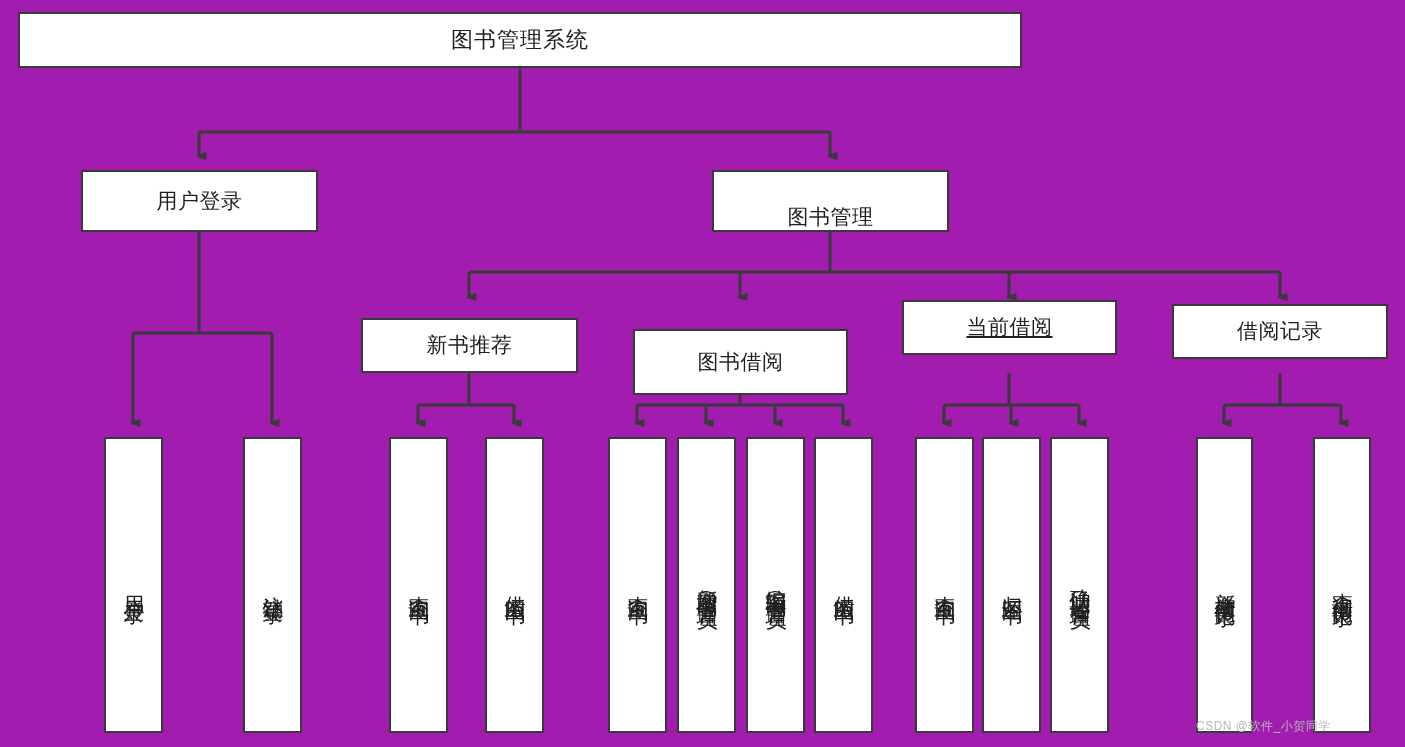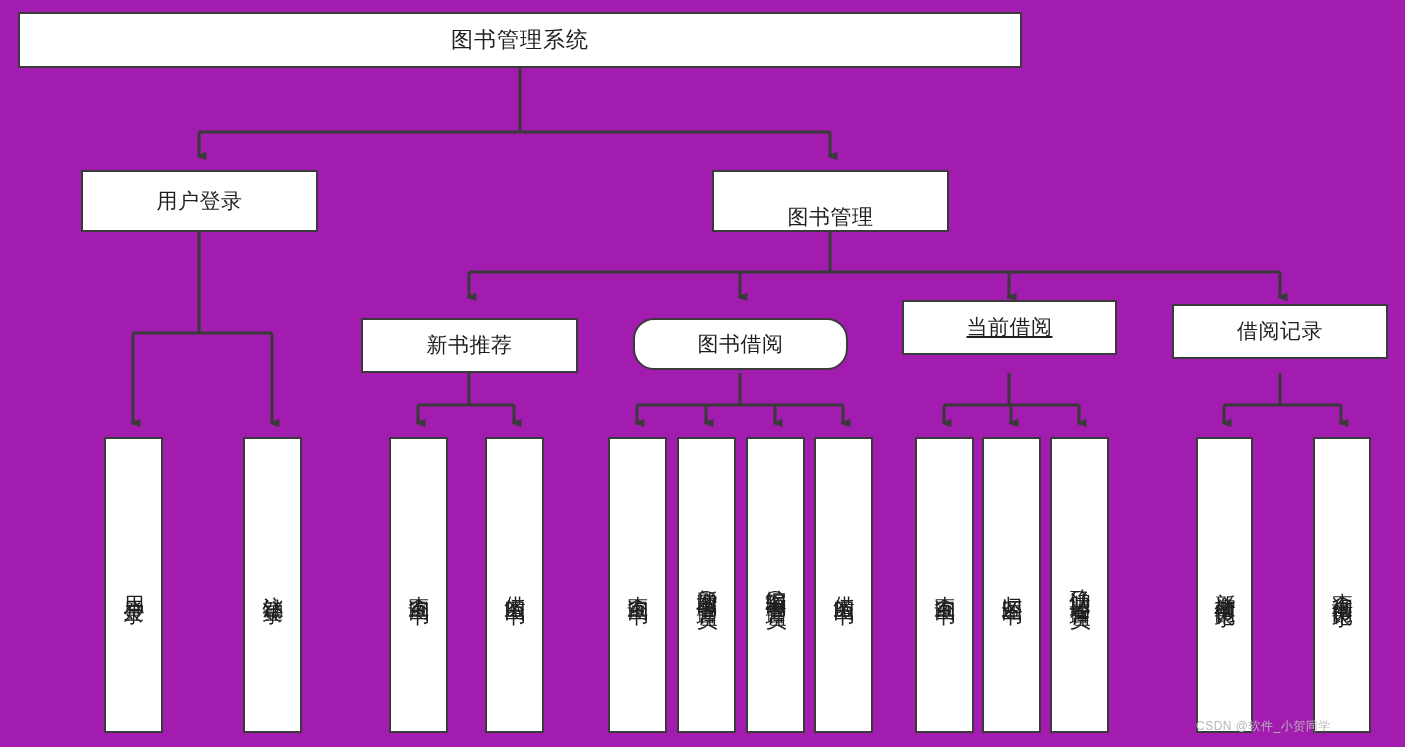--- a/index.html
+++ b/index.html
@@ -135,21 +135,21 @@
   </div>
 
   <div class="node horiz" style="left:712px; top:170px; width:237px; height:62px;align-items:flex-end;">
     <span class="label">图书管理</span>
   </div>
 
   <div class="node horiz" style="left:361px; top:318px; width:217px; height:55px;">
     <span class="label">新书推荐</span>
   </div>
 
-  <div class="node horiz" style="left:633px; top:318px; width:215px; height:52px;border-radius:21px;">
+  <div class="node horiz" style="left:633px; top:329px; width:215px; height:66px;">
     <span class="label">图书借阅</span>
   </div>
 
   <div class="node horiz" style="left:902px; top:300px; width:215px; height:55px;text-decoration:underline;">
     <span class="label">当前借阅</span>
   </div>
 
   <div class="node horiz" style="left:1172px; top:304px; width:216px; height:55px;">
     <span class="label">借阅记录</span>
   </div>

